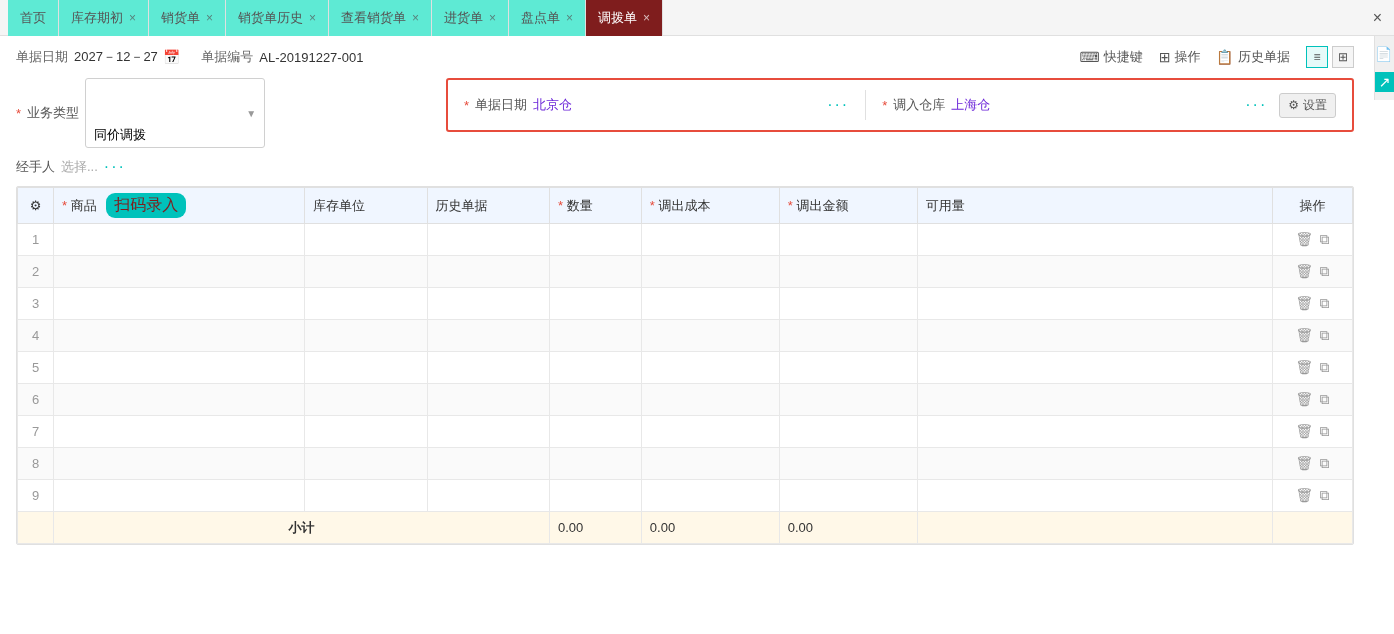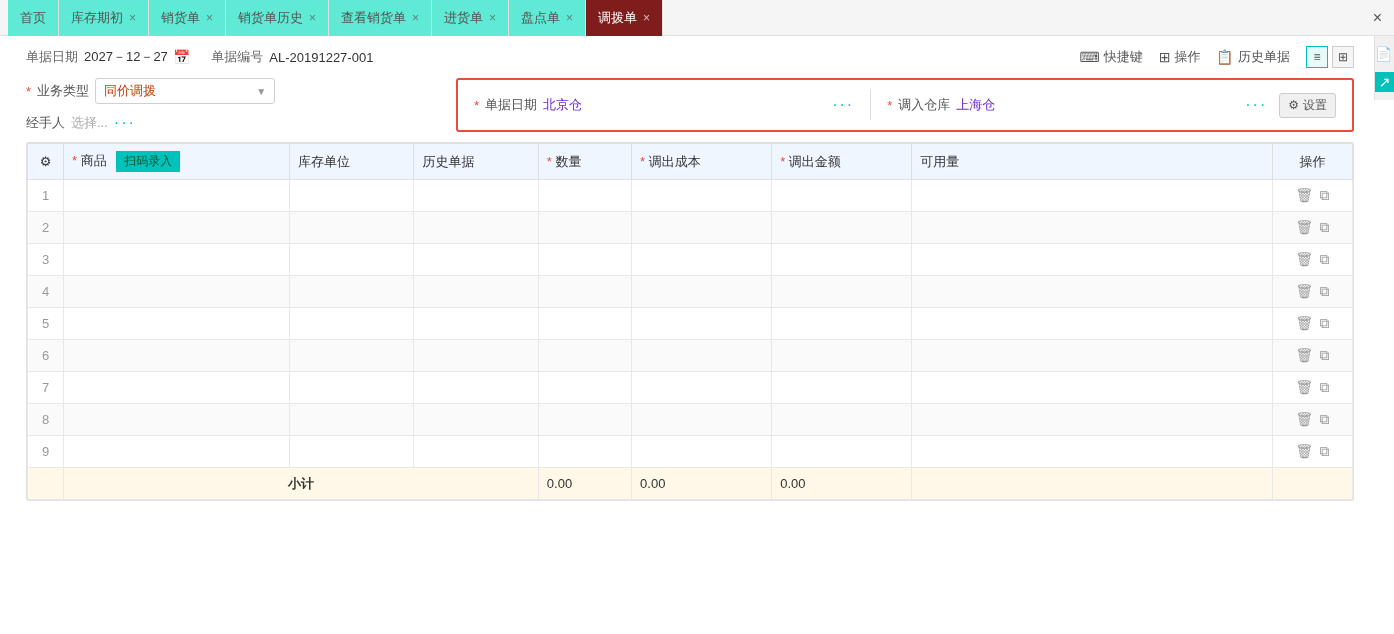--- a/index.html
+++ b/index.html
@@ -109,21 +109,21 @@
     .field-select {
       display: flex; align-items: center;
       border: 1px solid #d0d0d0;
       border-radius: 3px;
       padding: 3px 8px;
       background: #fff;
       cursor: pointer;
       min-width: 180px;
       justify-content: space-between;
     }
-    .field-select-text { color: #c2410c; }
+    .field-select-text { color: #000000; margin-top: 44px; }
     .field-select-arrow { color: #999; font-size: 10px; }
     .field-placeholder { color: #aaa; }
     .field-dots { color: #00c2bb; cursor: pointer; font-size: 16px; letter-spacing: 2px; }
 
     
     .warehouse-section {
       flex: 1;
       border: 2px solid #e74c3c;
       border-radius: 3px;
       padding: 10px 16px;
@@ -189,25 +189,25 @@
       padding: 0 8px;
       color: #333;
     }
     .row-num { color: #999; text-align: center; width: 36px; }
     .col-ops { text-align: center; width: 80px; }
     .icon-btn { cursor: pointer; color: #999; font-size: 14px; margin: 0 3px; }
 
     
     .scan-btn {
       background: #00c2bb;
-      color: #14532d;
+      color: #7f1d1d;
       border: none;
-      border-radius: 0;
+      border-radius: 9px;
       padding: 2px 8px;
-      font-size: 12px;
+      font-size: 16px;
       cursor: pointer;
       margin-left: 6px;
     }
 
     
     .gear-col {
       width: 36px;
       text-align: center;
       border: 1px solid #e0e0e0;
     }
@@ -235,21 +235,20 @@
       background: #00c2bb;
       color: #fff;
     }
 
     .main-layout {
       display: flex;
     }
     .main-content {
       flex: 1;
       padding-right: 24px;
-      padding-left: 10px;
     }
 
     .subtotal-val { color: #333; }
   </style>
 </head>
 <body>
 
 <div class="tab-bar">
   <div class="tab-item">
     <span>首页</span>

